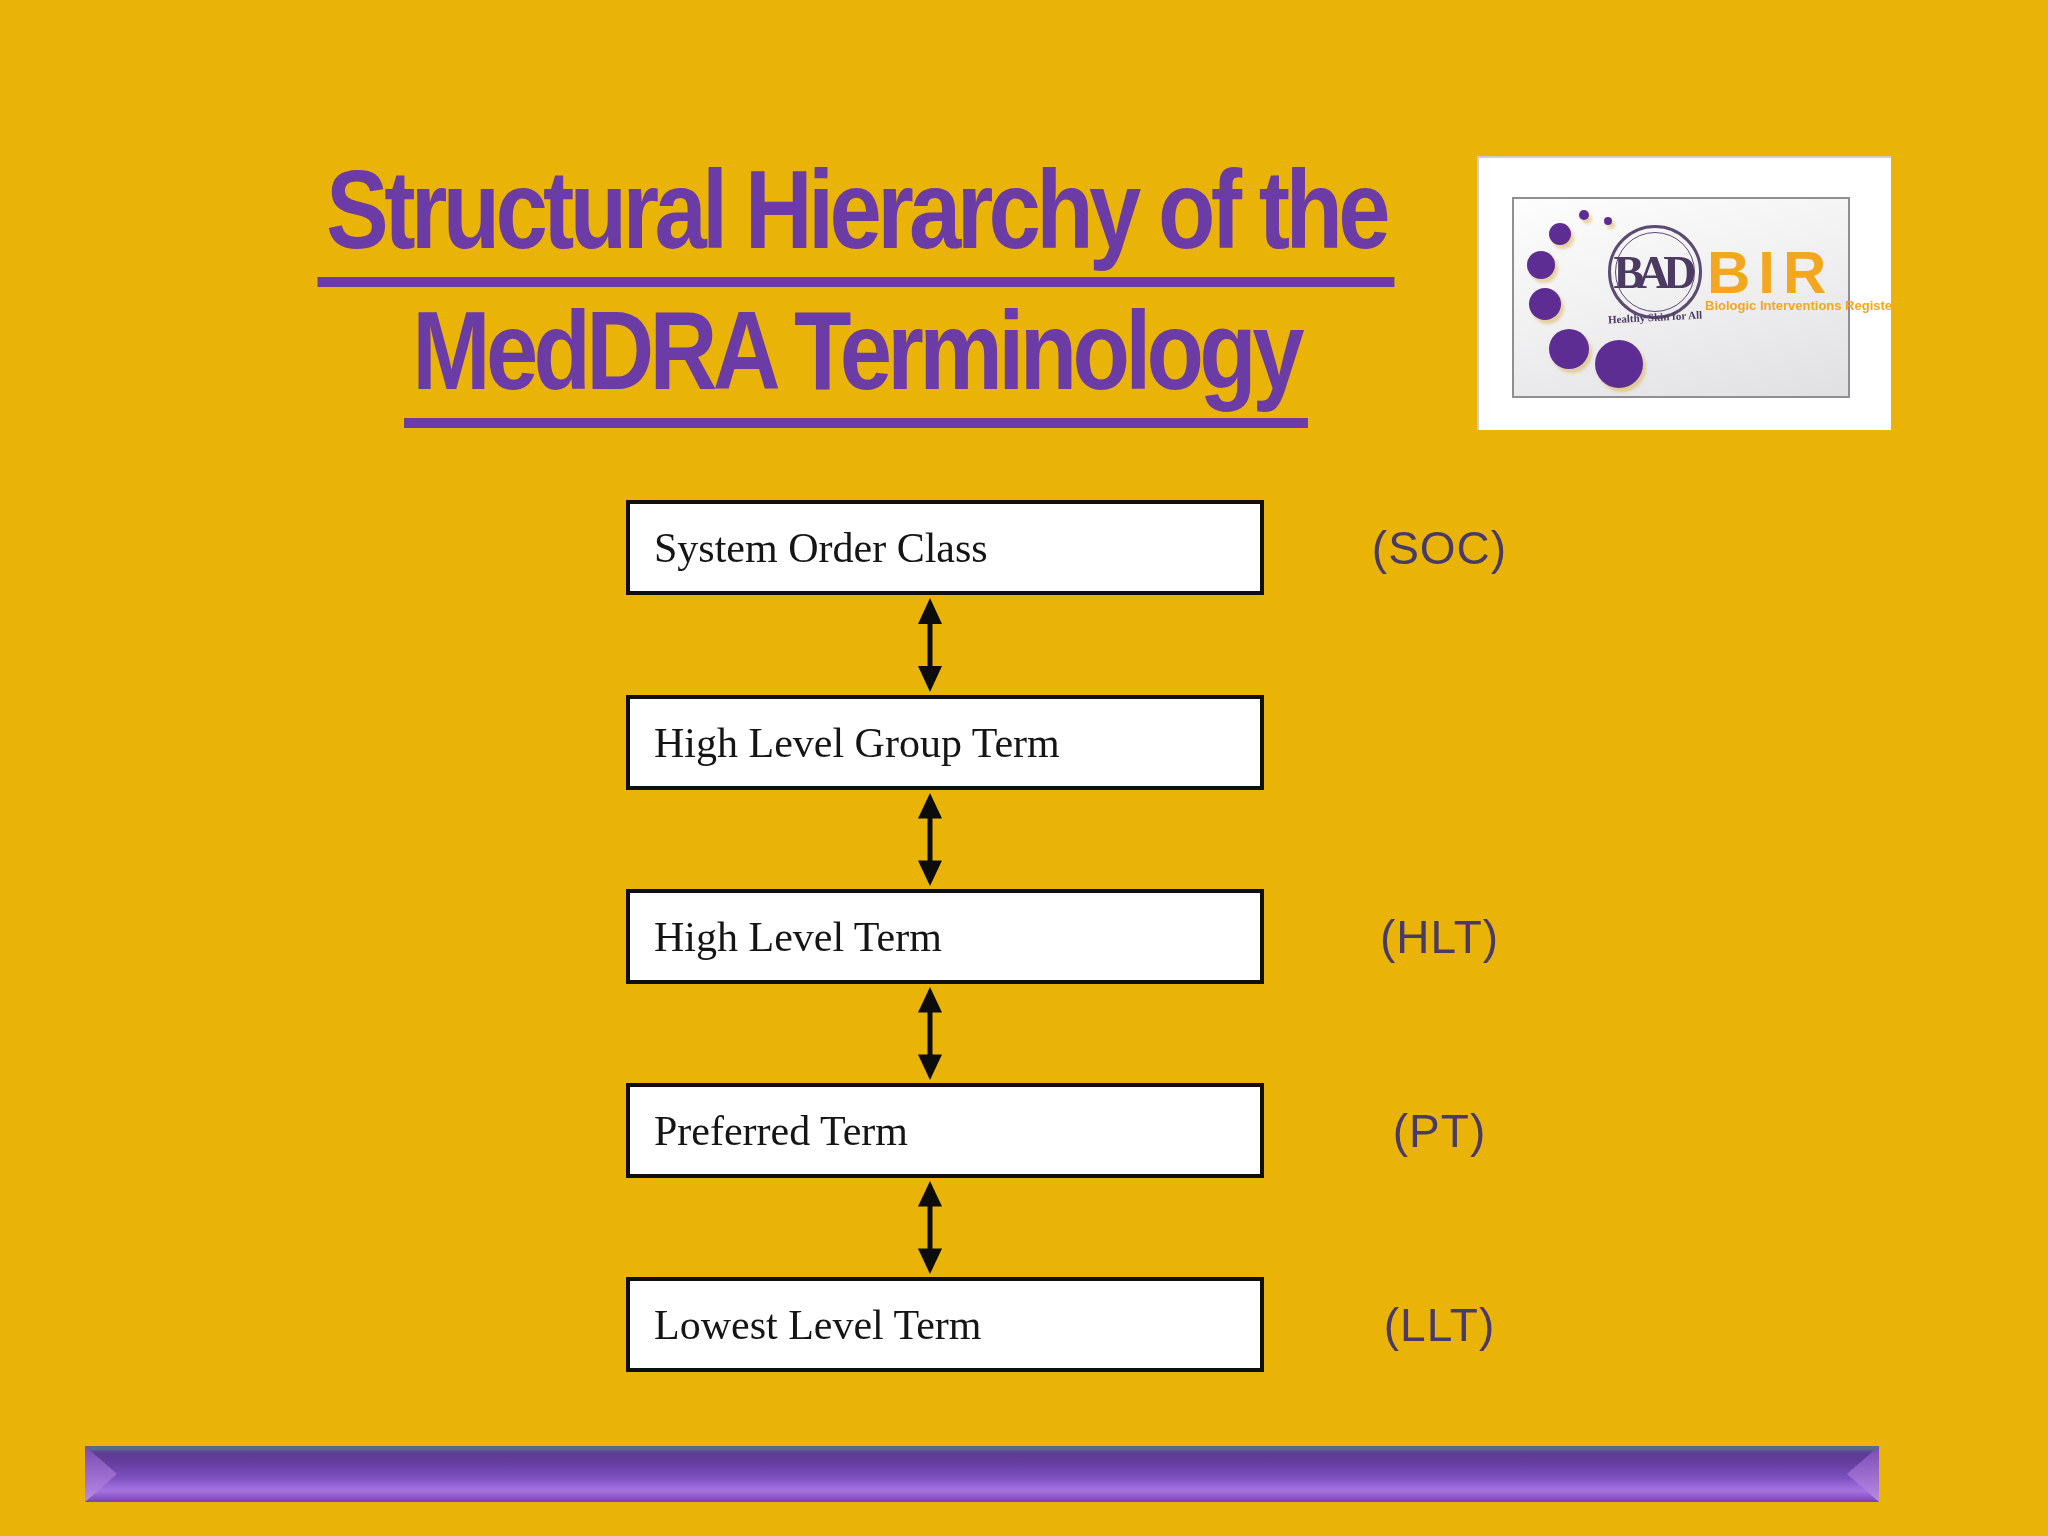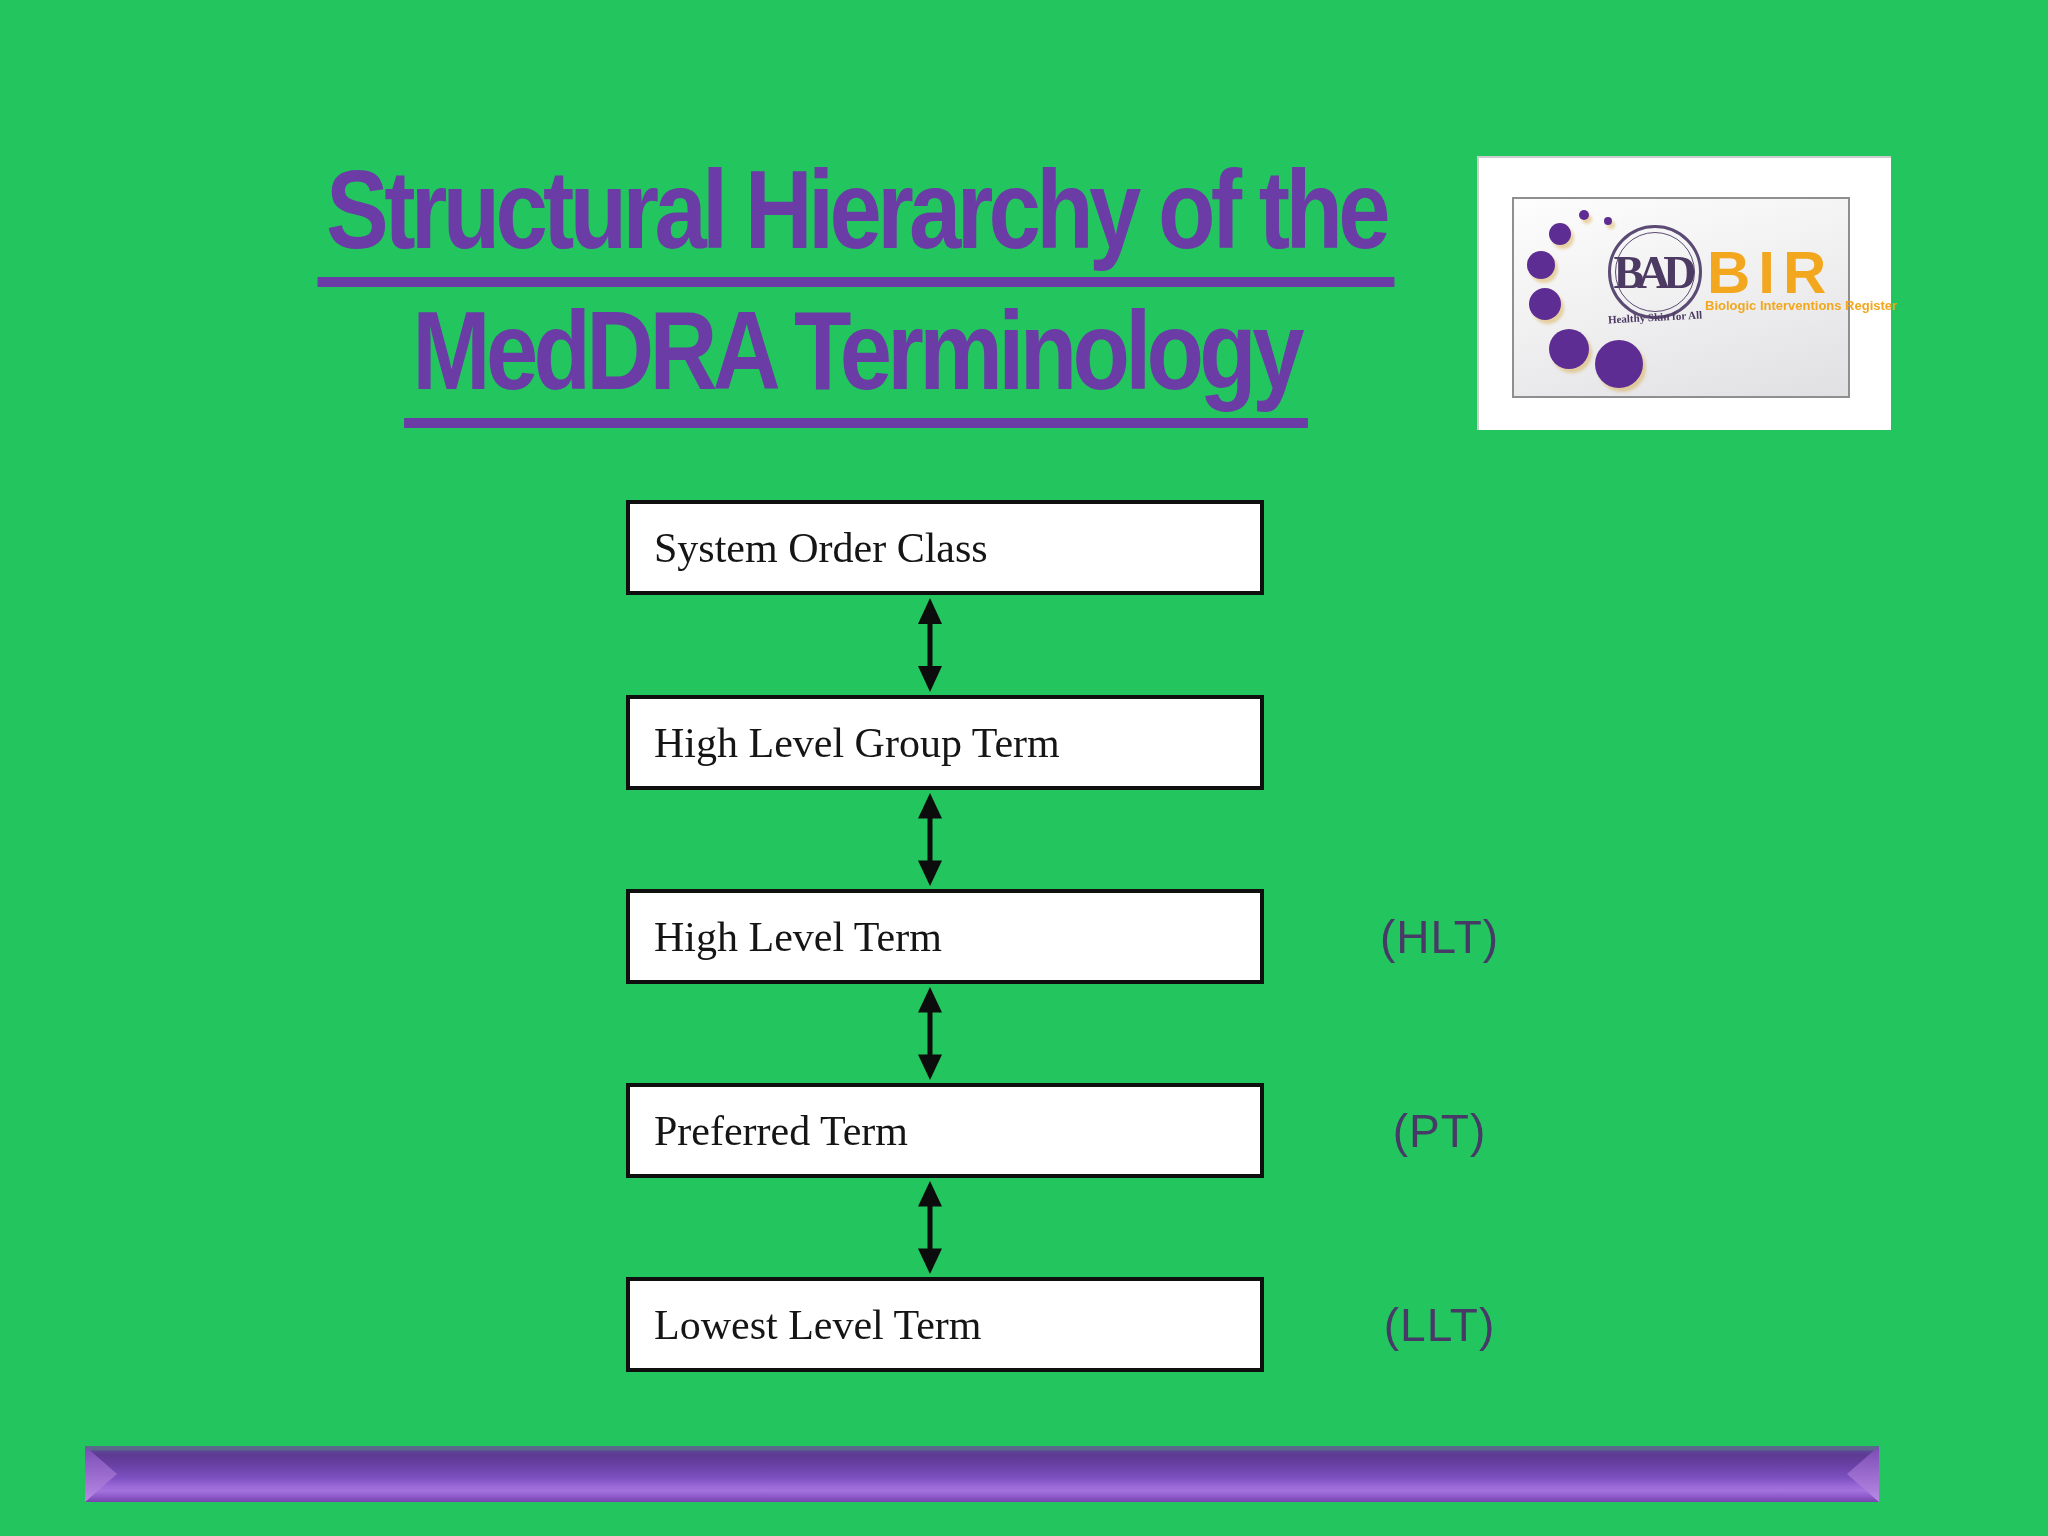--- a/index.html
+++ b/index.html
@@ -1,16 +1,16 @@
 <!DOCTYPE html>
 <html style="--c-title: #6B3BA6; --c-abbr: #483A66; --c-orange: #F2A71E; --c-dot: #5E2D94; --c-box_border: #0F0F0F;"><head>
 <meta charset="utf-8">
 <style>
   html,body{margin:0;padding:0;background:#fff;}
-  .page{position:relative;width:2048px;height:1536px;background:#22c55e;overflow:hidden;
+  .page{position:relative;width:2048px;height:1536px;background:#eab308;overflow:hidden;
         font-family:"Liberation Sans",sans-serif;}
 
   
   .title{position:absolute;left:76px;top:150px;width:1560px;text-align:center;
          transform:scaleX(0.84);transform-origin:50% 0;
          color:var(--c-title,#6B3BA6);font-weight:bold;font-size:112px;
          letter-spacing:-0.05em;line-height:1.08;}
   .title-line{display:block;}
   .title-line span{display:inline-block;border-bottom:10px solid var(--c-title,#6B3BA6);
                    padding:0 10px 6px 10px;}
@@ -101,20 +101,21 @@
   <div class="hbox" style="top:889px;">
       <span>High Level Term</span>
     </div>
   <div class="hbox" style="top:1083px;">
       <span>Preferred Term</span>
     </div>
   <div class="hbox" style="top:1277px;">
       <span>Lowest Level Term</span>
     </div>
 
+  <div class="abbr" style="top:500px;">(SOC)</div>
   <div class="abbr" style="top:889px;">(HLT)</div>
   <div class="abbr" style="top:1083px;">(PT)</div>
   <div class="abbr" style="top:1277px;">(LLT)</div>
 
   <svg class="arrow" style="top:597px;height:96px;" viewBox="0 0 44 100" preserveAspectRatio="none">
     <polygon points="22,1 10,28 34,28" fill="#0c0c0c"></polygon>
       <rect x="19.5" y="26" width="5" height="48" fill="#0c0c0c"></rect>
       <polygon points="22,99 10,72 34,72" fill="#0c0c0c"></polygon>
   </svg>
   <svg class="arrow" style="top:792px;height:95px;" viewBox="0 0 44 100" preserveAspectRatio="none">

